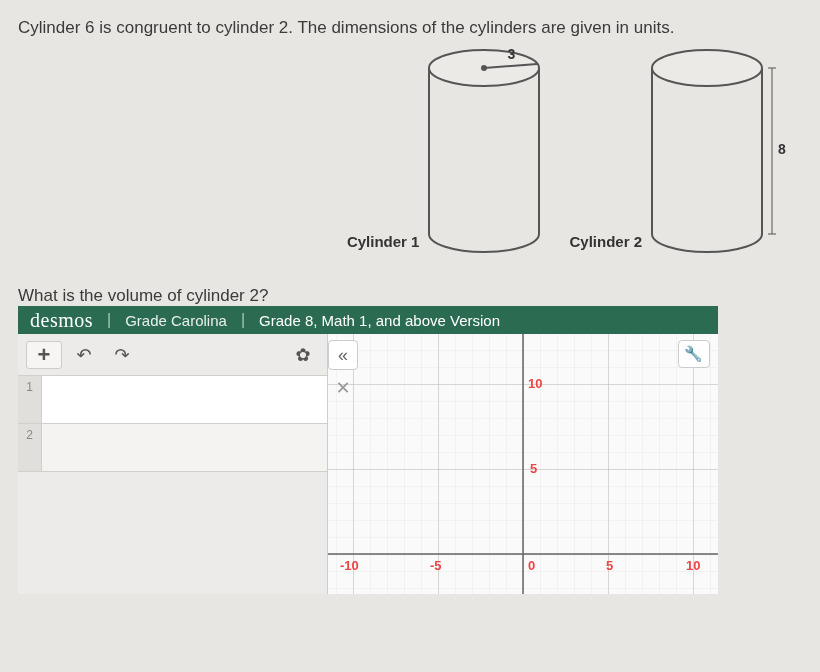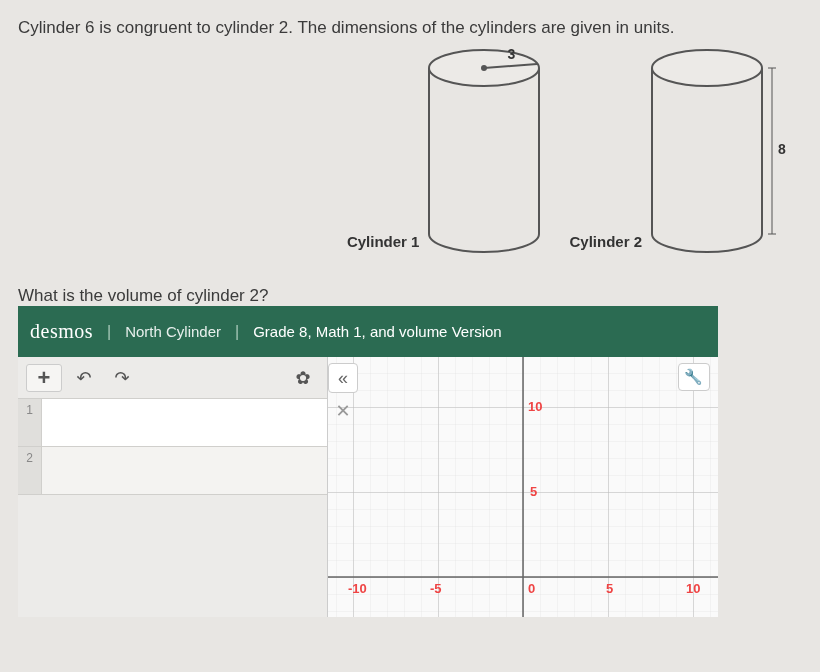--- a/index.html
+++ b/index.html
@@ -45,21 +45,21 @@
   }
   .question-text {
     font-size: 17px;
     font-weight: 500;
     color: #3b3b3b;
     margin-top: 22px;
   }
   .desmos-bar {
     background: #2b6b52;
     color: #fff;
-    height: 51px;
+    height: 28px;
     display: flex;
     align-items: center;
     padding: 0 12px;
     gap: 14px;
     width: 700px;
   }
   .desmos-logo {
     font-family: Georgia, serif;
     font-size: 20px;
     letter-spacing: 0.5px;
@@ -219,23 +219,23 @@
         <span class="dim-label" style="left:136px;top:95px;">8</span>
       </div>
     </div>
   </div>
 
   <div class="question-text">What is the volume of cylinder 2?</div>
 
   <div class="desmos-bar">
     <span class="desmos-logo">desmos</span>
     <span class="sep">|</span>
-    <span class="state">North Cylinder</span>
+    <span class="state">Grade Carolina</span>
     <span class="sep">|</span>
-    <span class="version">Grade 8, Math 1, and volume Version</span>
+    <span class="version">Grade 8, Math 1, and above Version</span>
   </div>
 
   <div class="tool-row">
     <div class="left-panel">
       <div class="tool-buttons">
         <div class="tbtn plus">+</div>
         <div class="tbtn flat">↶</div>
         <div class="tbtn flat">↷</div>
         <div class="tbtn flat gear">✿</div>
       </div>
@@ -259,21 +259,21 @@
             <rect width="85" height="85" fill="url(#smallGrid)"></rect>
             <path d="M 85 0 L 0 0 0 85" fill="none" stroke="#bbb" stroke-width="1"></path>
           </pattern>
         </defs>
         <rect width="390" height="260" fill="url(#grid)"></rect>
         <line x1="195" y1="0" x2="195" y2="260" stroke="#666" stroke-width="1.5"></line>
         <line x1="0" y1="220" x2="390" y2="220" stroke="#666" stroke-width="1.5"></line>
       </svg>
       <span class="axis-label" style="left:200px;top:42px;">10</span>
       <span class="axis-label" style="left:202px;top:127px;">5</span>
-      <span class="axis-label" style="left:20px;top:224px;">-10</span>
+      <span class="axis-label" style="left:12px;top:224px;">-10</span>
       <span class="axis-label" style="left:102px;top:224px;">-5</span>
       <span class="axis-label" style="left:200px;top:224px;">0</span>
       <span class="axis-label" style="left:278px;top:224px;">5</span>
       <span class="axis-label" style="left:358px;top:224px;">10</span>
 
       <div class="collapse-btn">«</div>
       <div class="close-x">✕</div>
       <div class="wrench-btn">🔧</div>
     </div>
   </div>

